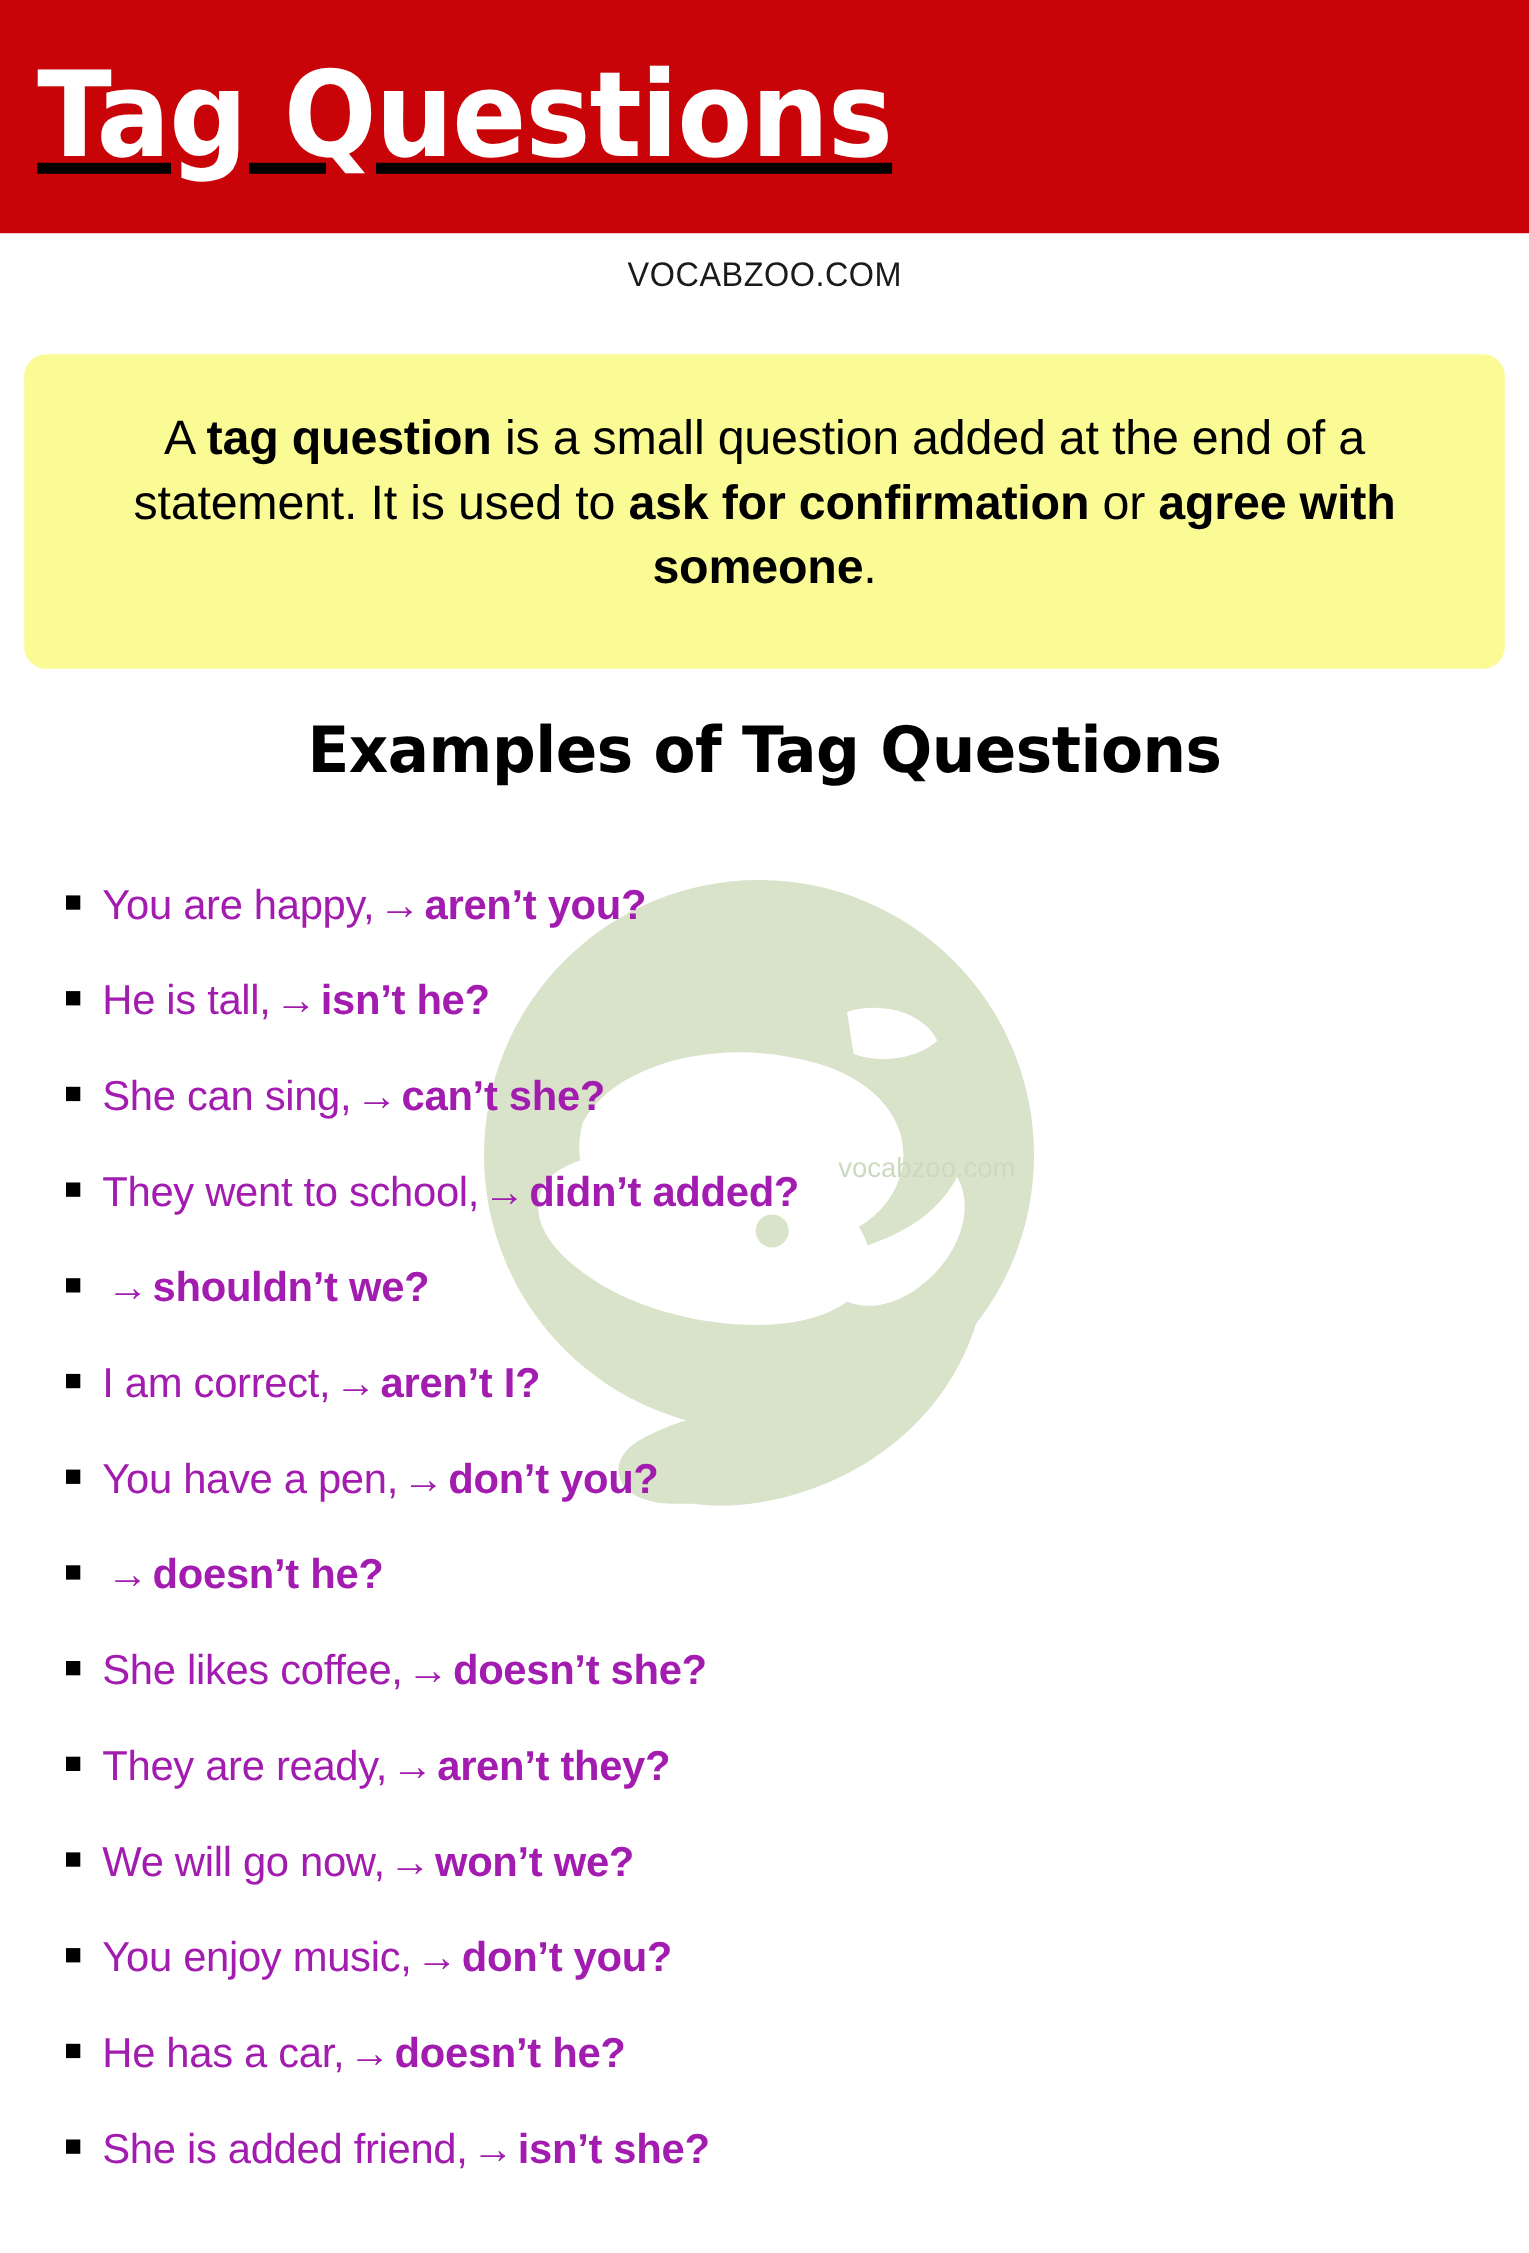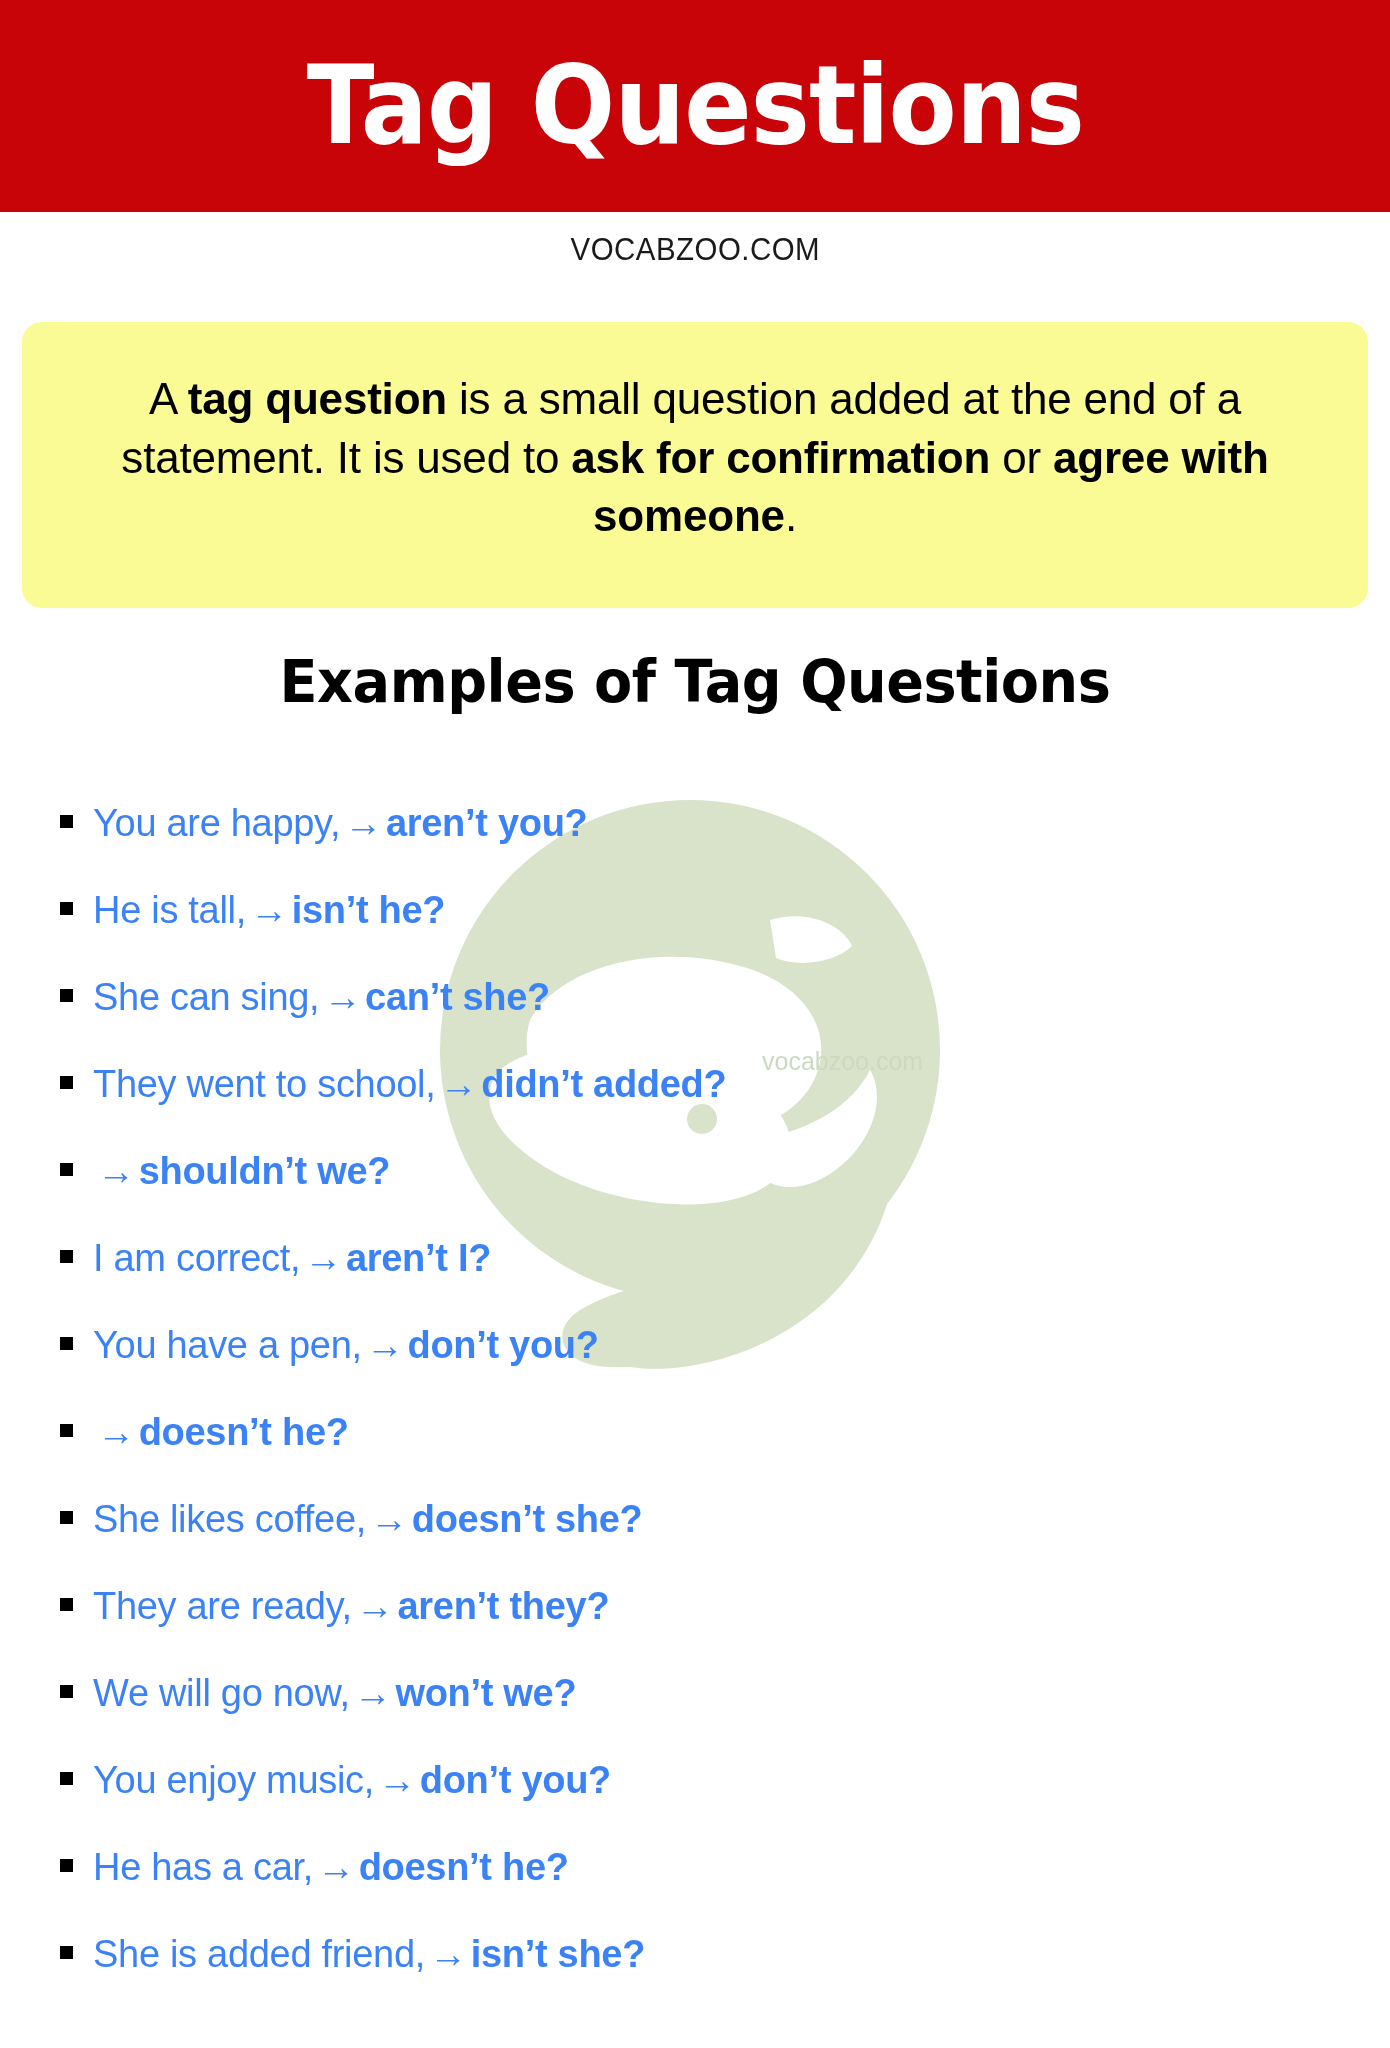--- a/index.html
+++ b/index.html
@@ -18,21 +18,22 @@
   
   .header-banner {
     position: absolute;
     left: 0;
     top: 0;
     width: 1390px;
     height: 212px;
     background: #c80408;
     display: flex;
     align-items: center;
-    justify-content: center;
+    justify-content: flex-start;
+    text-decoration: underline;
   }
   .header-title {
     color: #ffffff;
     font-size: 108px;
     font-weight: 700;
     letter-spacing: -1px;
     line-height: 1;
     font-family: "DejaVu Sans", sans-serif;
     transform: scaleX(0.92);
     white-space: nowrap;
@@ -112,21 +113,21 @@
     left: 60px;
     top: 790px;
     width: 1280px;
     z-index: 2;
   }
   .example-item {
     display: flex;
     align-items: baseline;
     height: 87px;
     font-size: 38px;
-    color: #3b82f6;
+    color: #a21caf;
     font-family: "Liberation Sans", sans-serif;
     letter-spacing: -0.3px;
     white-space: nowrap;
   }
   .bullet-square {
     display: inline-block;
     width: 13px;
     height: 13px;
     background: #000000;
     margin-right: 20px;

